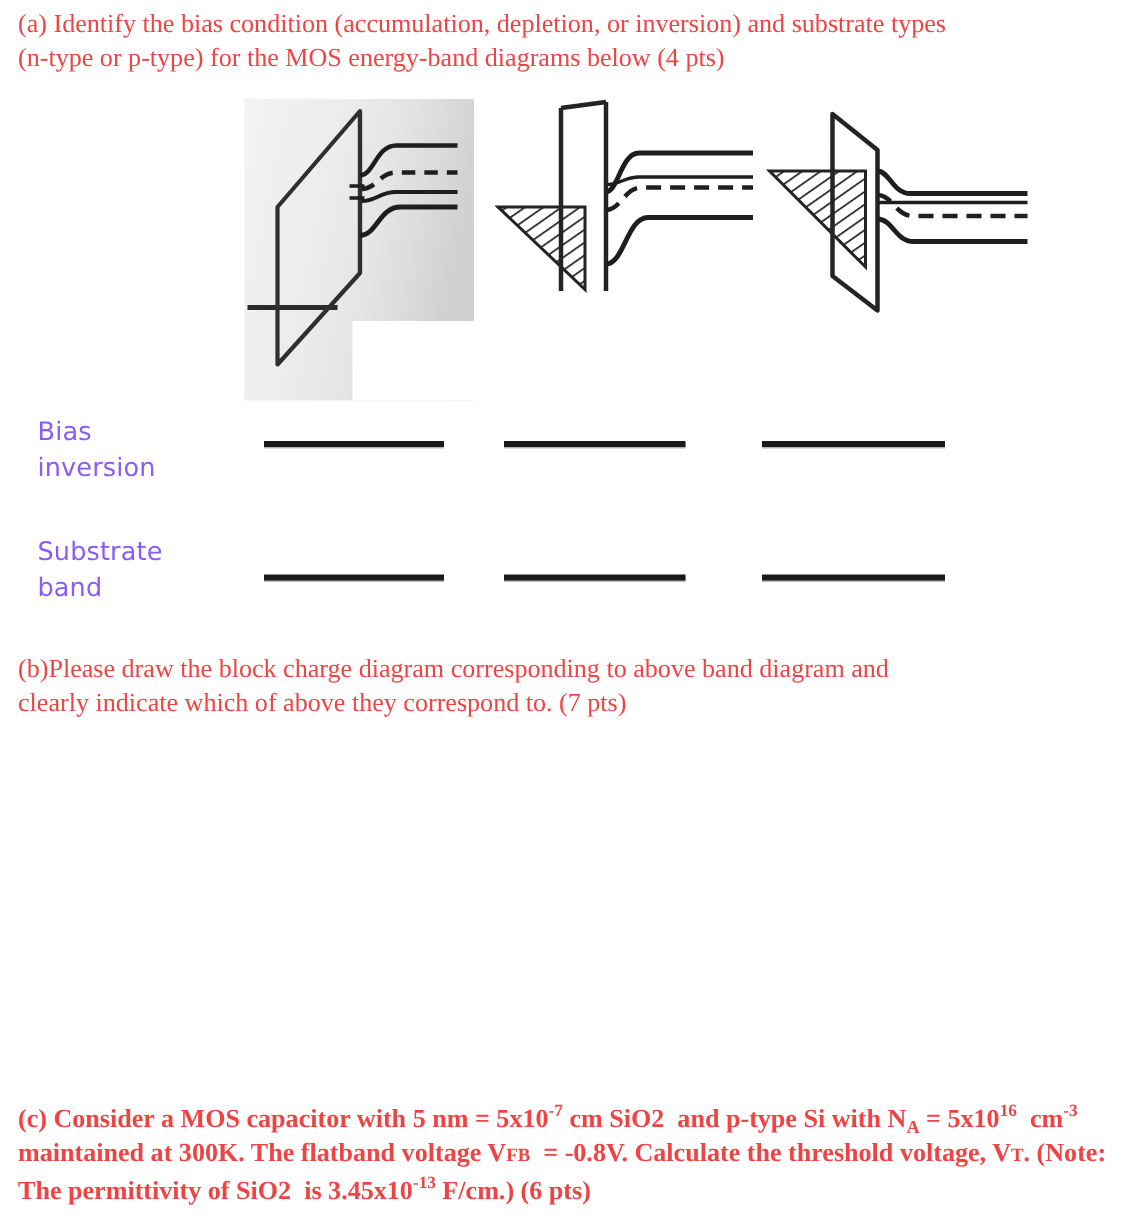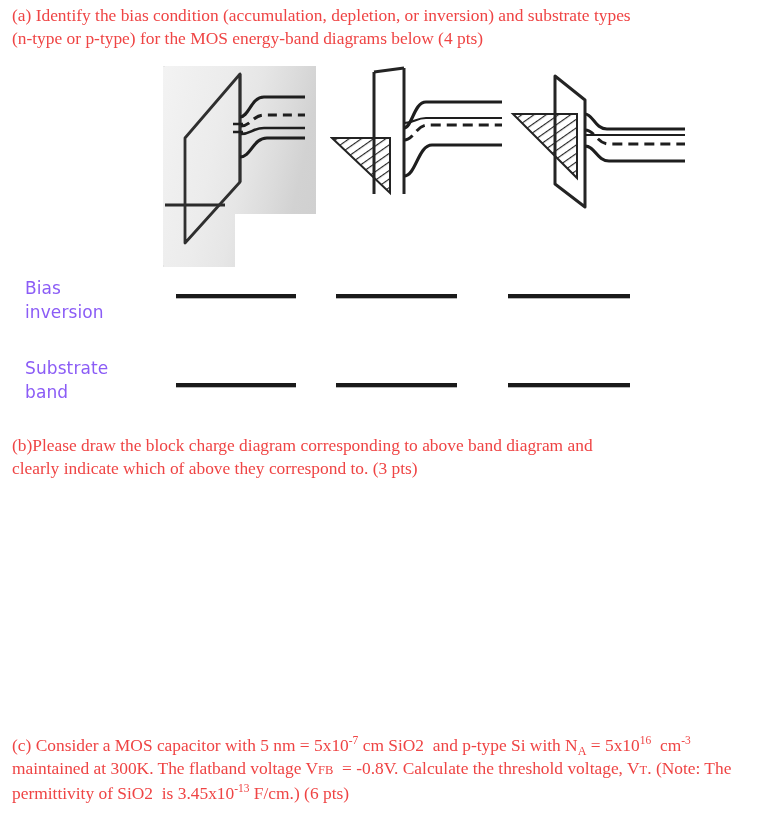--- a/index.html
+++ b/index.html
@@ -24,21 +24,21 @@
     line-height: 23px;
     color: #ef4444;
     white-space: pre-wrap;
   }
   .para sup { font-size: 0.66em; vertical-align: super; line-height: 0; }
   .para .sc  { font-size: 0.72em; vertical-align: baseline; }
   .para .sub { font-size: 0.70em; vertical-align: sub; line-height: 0; }
 
   #part-a { left: 12px; top: 4px;  width: 745px; }
   #part-b { left: 12px; top: 434px; width: 700px; }
-  #part-c { left: 12px; top: 734px; width: 740px; }
+  #part-c { left: 12px; top: 734px; width: 740px; font-weight: bold; }
 
   
   .ans-label {
     position: absolute;
     font-family: "DejaVu Sans", "Liberation Sans", sans-serif;
     font-size: 17px;
     line-height: 24px;
     color: #8b5cf6;
     letter-spacing: .1px;
   }
@@ -179,15 +179,15 @@
 
 <div class="rule r1 c1"></div>
 <div class="rule r1 c2"></div>
 <div class="rule r1 c3"></div>
 
 <div class="rule r2 c1"></div>
 <div class="rule r2 c2"></div>
 <div class="rule r2 c3"></div>
 
 <div class="para" id="part-b"><span>(b)Please draw the block charge diagram corresponding to above band diagram and</span>
-<span>clearly indicate which of above they correspond to. (3 pts)</span></div>
+<span>clearly indicate which of above they correspond to. (7 pts)</span></div>
 
 <div class="para" id="part-c">(c) Consider a MOS capacitor with 5 nm = 5x10<sup>-7</sup> cm SiO2  and p-type Si with N<span class="sub">A</span> = 5x10<sup>16</sup>  cm<sup>-3</sup> maintained at 300K. The flatband voltage V<span class="sc">FB</span>  = -0.8V. Calculate the threshold voltage, V<span class="sc">T</span>. (Note: The permittivity of SiO2  is 3.45x10<sup>-13</sup> F/cm.) (6 pts)</div>
 
 </body></html>

